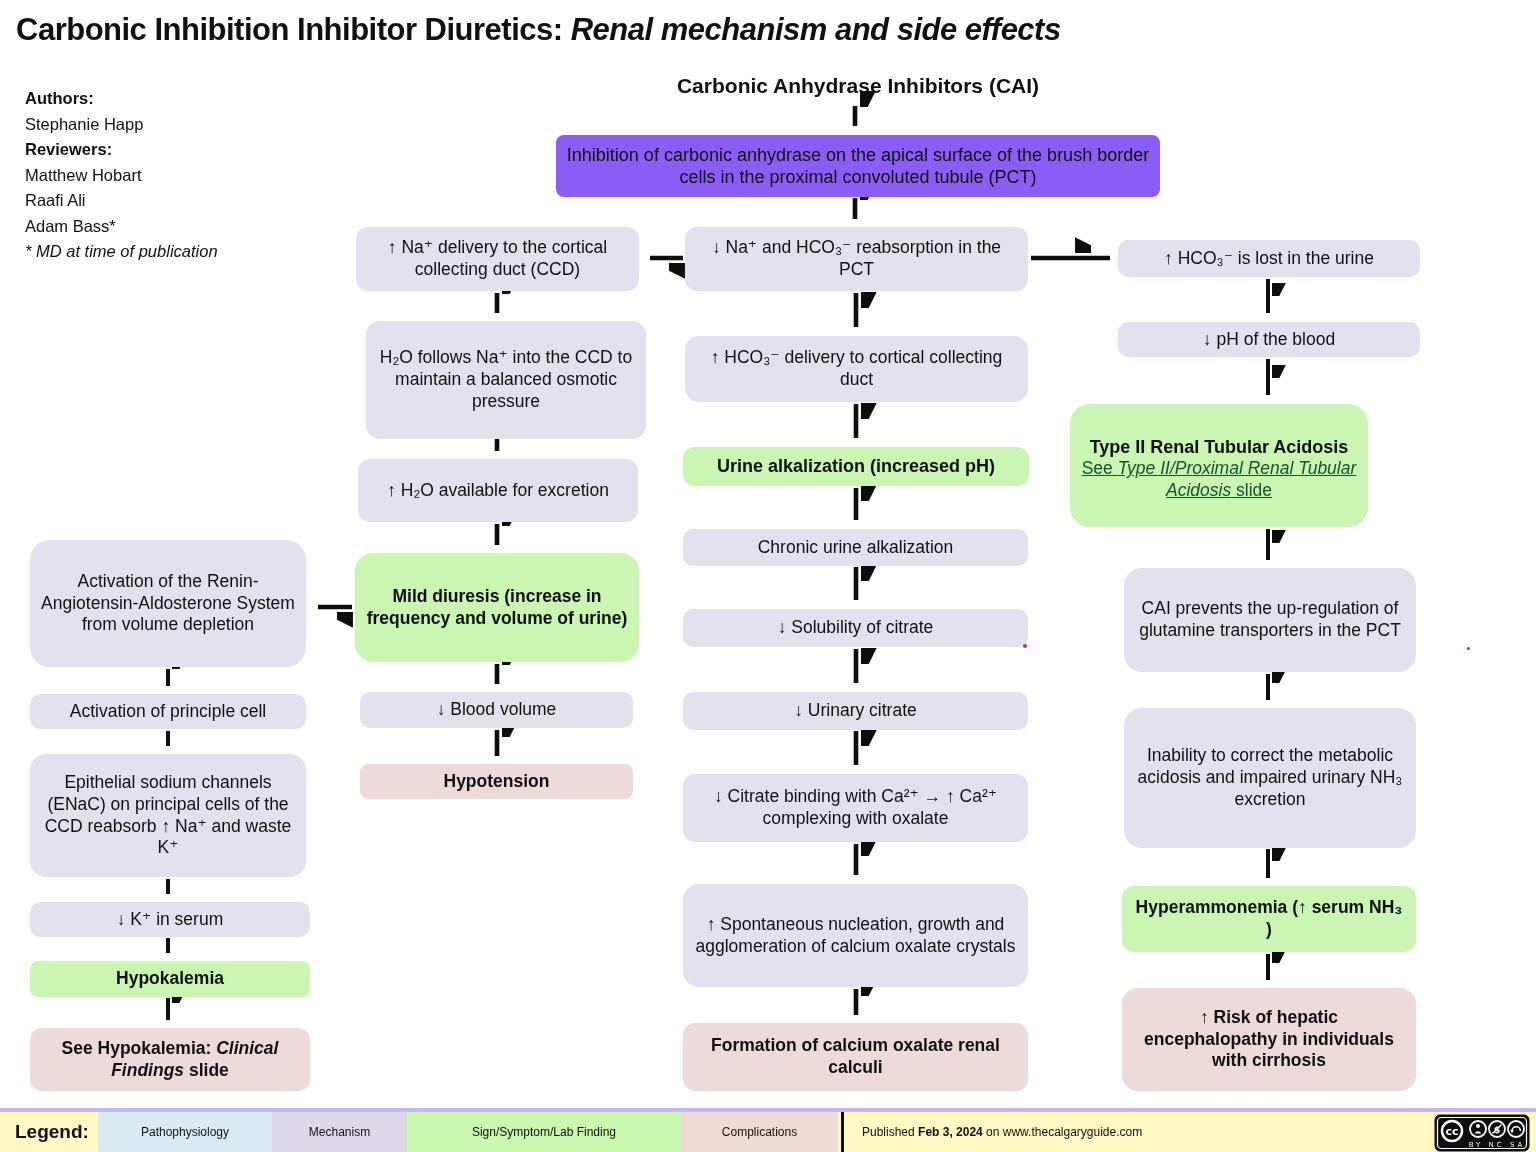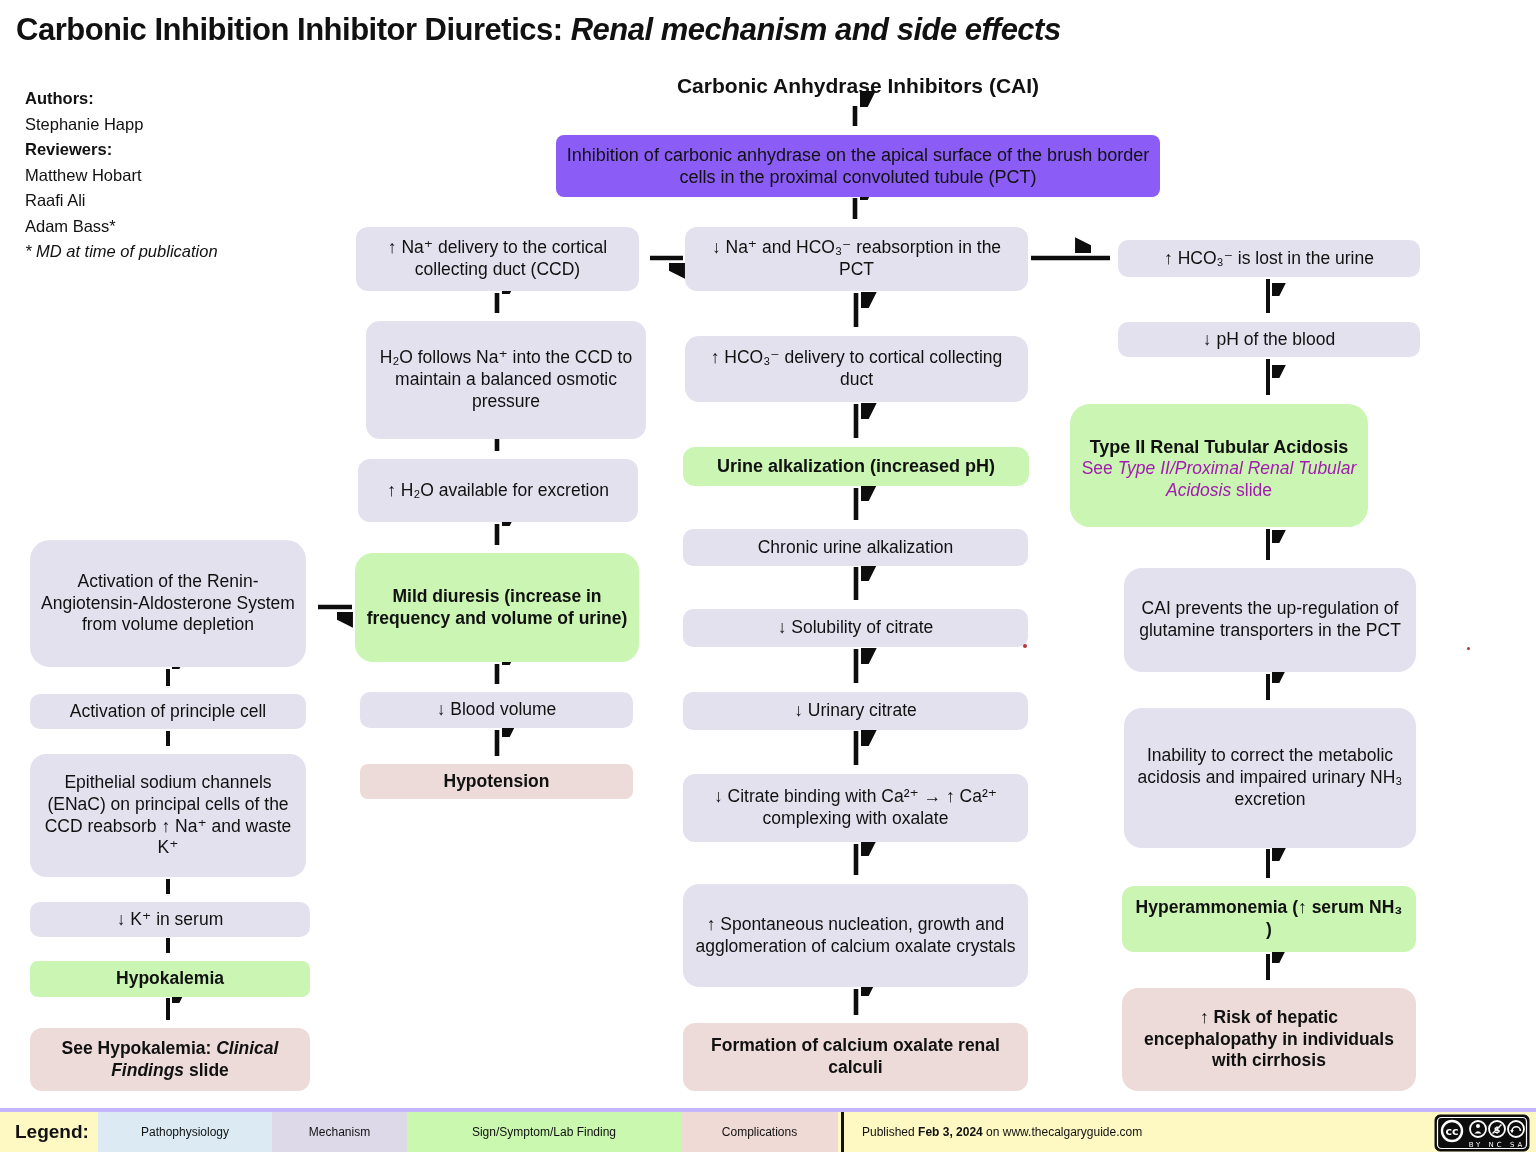--- a/index.html
+++ b/index.html
@@ -18,21 +18,21 @@
     text-align:center;border-radius:10px;padding:3px 10px;box-sizing:border-box;
     font-size:17.5px;line-height:1.24;color:#111;
   }
   .blue{background:#8b5cf6;}
   .lav{background:#e4e1ee;}
   .green{background:#caf5b2;font-weight:bold;}
   .pink{background:#ecdbd9;font-weight:bold;}
   .r8{border-radius:8px;}.r12{border-radius:12px;}.r14{border-radius:14px;}
   .r16{border-radius:16px;}.r18{border-radius:18px;}.r20{border-radius:20px;}
   .fs18{font-size:18px;}
-  .see-line{font-weight:normal;color:#a21caf;}
+  .see-line{font-weight:normal;color:#14532d;text-decoration:underline;}
   .see-line i{font-style:italic;}
   .arrows{position:absolute;left:0;top:0;width:1536px;height:1152px;pointer-events:none;}
   .dot{position:absolute;border-radius:50%;background:#b23a3a;}
   .legend-bar{position:absolute;left:0;top:1108px;width:1536px;height:44px;border-top:4px solid #c4b5fd;box-sizing:border-box;background:#fef9c3;}
   .legend-label{position:absolute;left:15px;top:0;height:40px;display:flex;align-items:center;font-weight:bold;font-size:19px;}
   .swatch{position:absolute;top:0;height:40px;display:flex;align-items:center;justify-content:center;font-size:12px;}
   .sw-patho{left:98px;width:174px;background:#dcebf3;}
   .sw-mech{left:272px;width:135px;background:#ded9e9;}
   .sw-sign{left:407px;width:274px;background:#c9f8ae;}
   .sw-comp{left:681px;width:157px;background:#efdad6;}

